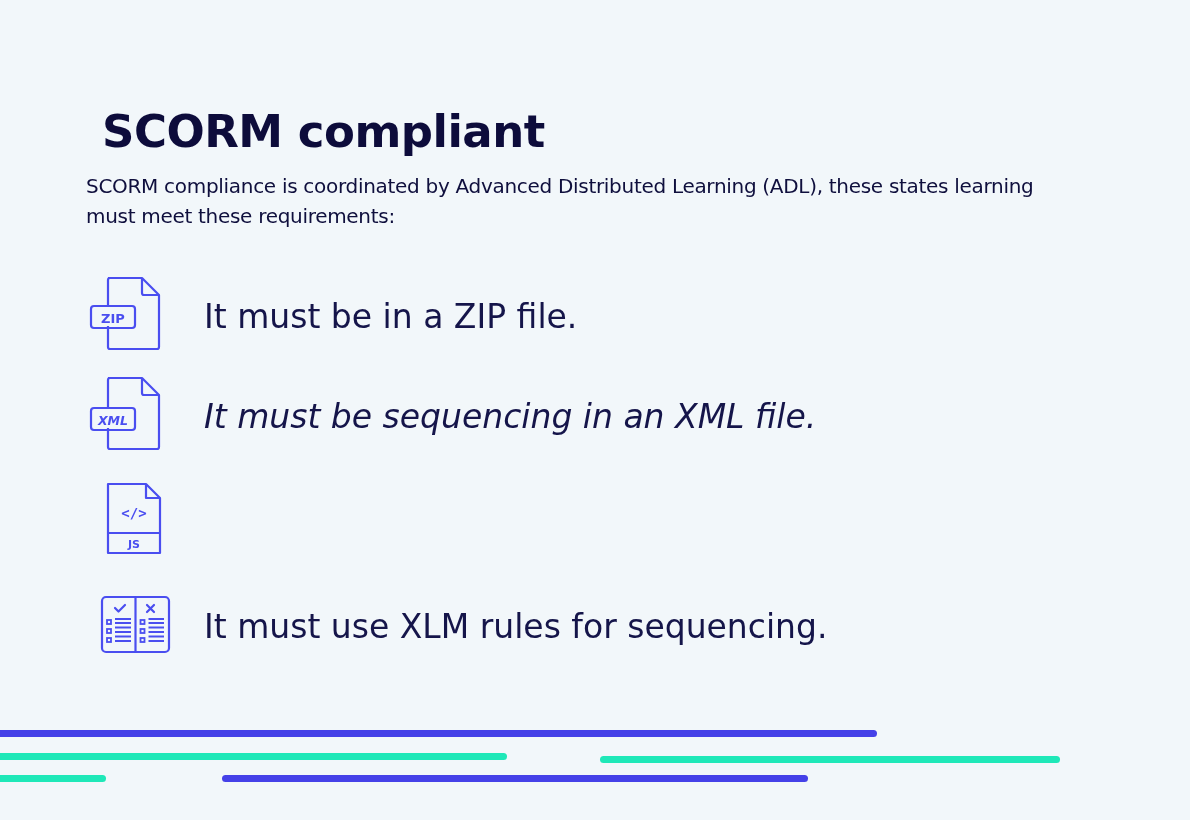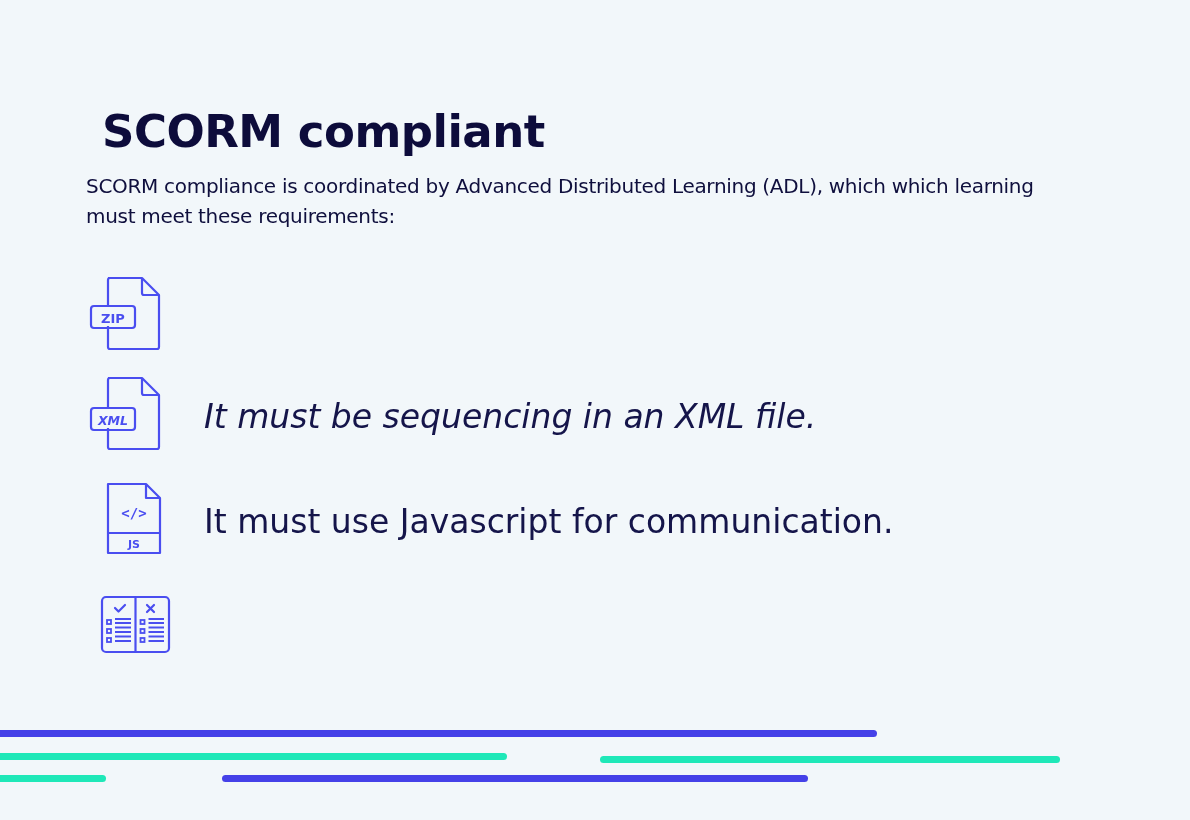--- a/index.html
+++ b/index.html
@@ -78,36 +78,37 @@
       position: absolute;
       height: 7px;
       border-radius: 4px;
     }
   </style>
 </head>
 <body>
 
 <h1 class="title">SCORM compliant</h1>
 
-<p class="intro">SCORM compliance is coordinated by Advanced Distributed Learning (ADL), which which learning must meet these requirements:</p>
+<p class="intro">SCORM compliance is coordinated by Advanced Distributed Learning (ADL), these states learning must meet these requirements:</p>
 
 <ul class="req-list">
 
   <li class="req-item" style="top:276px;">
     <span class="req-icon">
       <svg width="90" height="80" viewBox="0 0 90 80">
         <g fill="none" stroke="#4a4ef0" stroke-width="2.2" stroke-linejoin="round">
           <path d="M24 2 H58 L75 19 V71 a2 2 0 0 1 -2 2 H26 a2 2 0 0 1 -2 -2 V50"></path>
           <path d="M24 30 V4 a2 2 0 0 1 2 -2"></path>
           <path d="M58 2 V17 a2 2 0 0 0 2 2 H75"></path>
           <rect x="7" y="30" width="44" height="22" rx="3"></rect>
         </g>
         <text x="29" y="46.5" text-anchor="middle" font-family="DejaVu Sans, sans-serif" font-size="13" font-weight="bold" fill="#4a4ef0">ZIP</text>
       </svg>
     </span>
+    <span class="req-text">It must be in a ZIP file.</span>
   </li>
 
   <li class="req-item" style="top:376px;font-style:italic;">
     <span class="req-icon">
       <svg width="90" height="80" viewBox="0 0 90 80">
         <g fill="none" stroke="#4a4ef0" stroke-width="2.2" stroke-linejoin="round">
           <path d="M24 2 H58 L75 19 V71 a2 2 0 0 1 -2 2 H26 a2 2 0 0 1 -2 -2 V52"></path>
           <path d="M24 32 V4 a2 2 0 0 1 2 -2"></path>
           <path d="M58 2 V17 a2 2 0 0 0 2 2 H75"></path>
           <rect x="7" y="32" width="44" height="22" rx="3"></rect>
@@ -123,21 +124,20 @@
       <svg width="90" height="80" viewBox="0 0 90 80">
         <g fill="none" stroke="#4a4ef0" stroke-width="2.2" stroke-linejoin="round">
           <path d="M24 3 H62 L76 17 V72 H24 Z"></path>
           <path d="M62 3 V17 H76"></path>
           <line x1="24" y1="52" x2="76" y2="52"></line>
         </g>
         <text x="50" y="37" text-anchor="middle" font-family="DejaVu Sans Mono, monospace" font-size="14" font-weight="bold" fill="#4a4ef0">&lt;/&gt;</text>
         <text x="50" y="66.5" text-anchor="middle" font-family="DejaVu Sans, sans-serif" font-size="11" font-weight="bold" fill="#4a4ef0">JS</text>
       </svg>
     </span>
-    <span class="req-text">It must use Javascript for communication.</span>
   </li>
 
   <li class="req-item" style="top:586px;">
     <span class="req-icon">
       <svg width="90" height="80" viewBox="0 0 90 80">
         <g fill="none" stroke="#4a4ef0" stroke-width="2.2" stroke-linejoin="round" stroke-linecap="round">
           <rect x="18" y="11" width="67" height="55" rx="4"></rect>
           <line x1="51.5" y1="11" x2="51.5" y2="66"></line>
 
           <path d="M31 22 L34.5 25.5 L41 19"></path>
@@ -161,20 +161,21 @@
           <line x1="31" y1="55" x2="47" y2="55"></line>
           <line x1="64.5" y1="33" x2="80" y2="33"></line>
           <line x1="64.5" y1="37" x2="80" y2="37"></line>
           <line x1="64.5" y1="41.5" x2="80" y2="41.5"></line>
           <line x1="64.5" y1="46" x2="80" y2="46"></line>
           <line x1="64.5" y1="50.5" x2="80" y2="50.5"></line>
           <line x1="64.5" y1="55" x2="80" y2="55"></line>
         </g>
       </svg>
     </span>
+    <span class="req-text">It must use XLM rules for sequencing.</span>
   </li>
 </ul>
 
 <div>
   <div class="line" style="left:-4px; width:881px; top:730px; background:#4541e8;"></div>
   <div class="line" style="left:-4px; width:511px; top:753px; background:#1fe8b8;"></div>
   <div class="line" style="left:600px; width:460px; top:756px; background:#1fe8b8;"></div>
   <div class="line" style="left:-4px; width:110px; top:775px; background:#1fe8b8;"></div>
   <div class="line" style="left:222px; width:586px; top:775px; background:#4541e8;"></div>
 </div>

